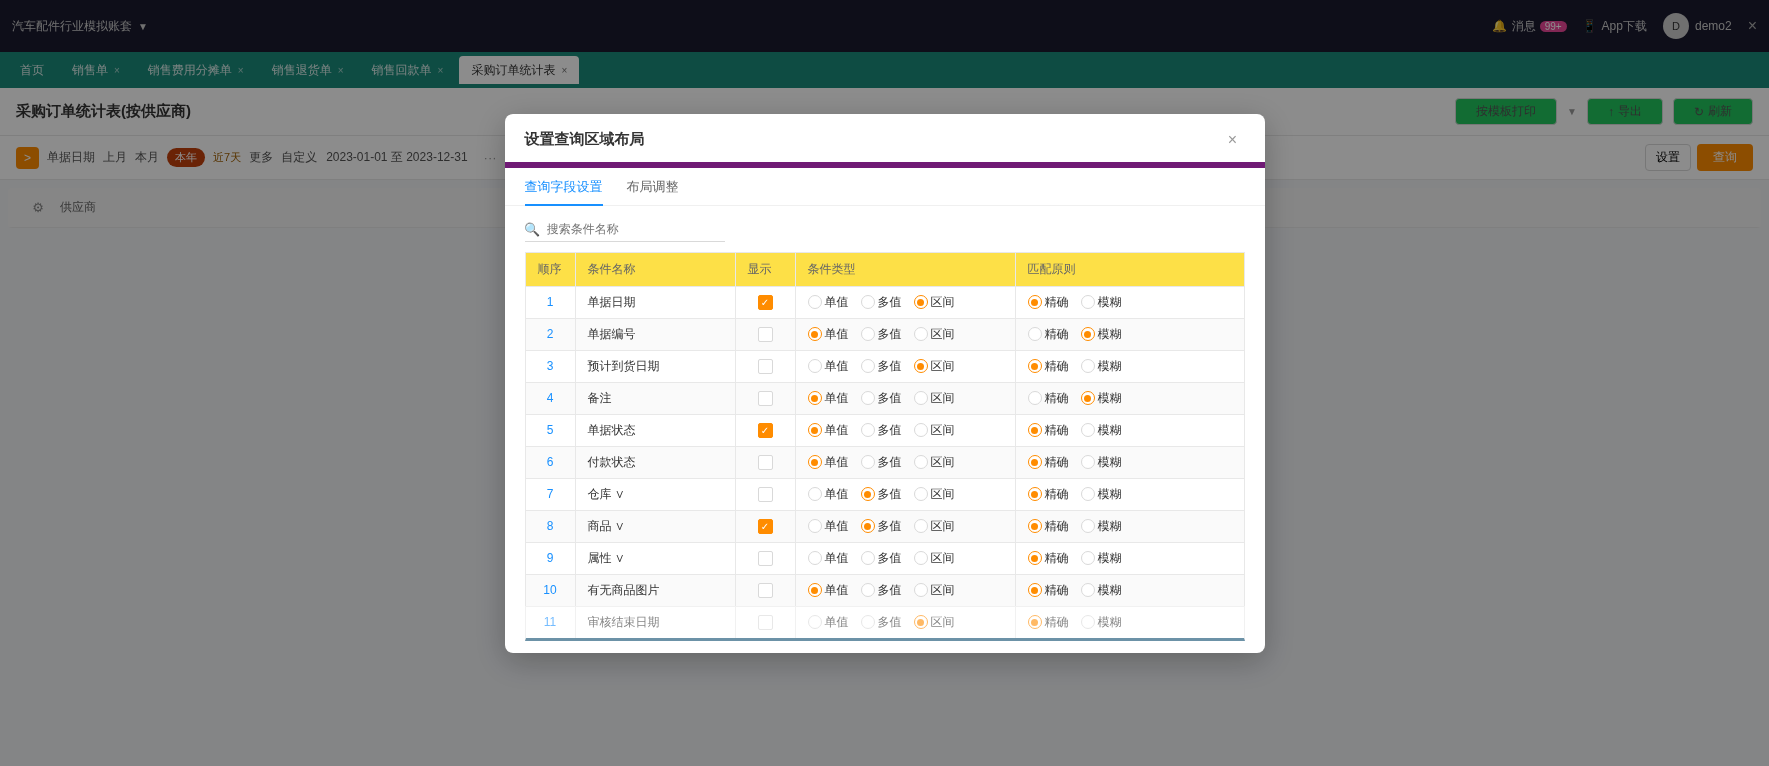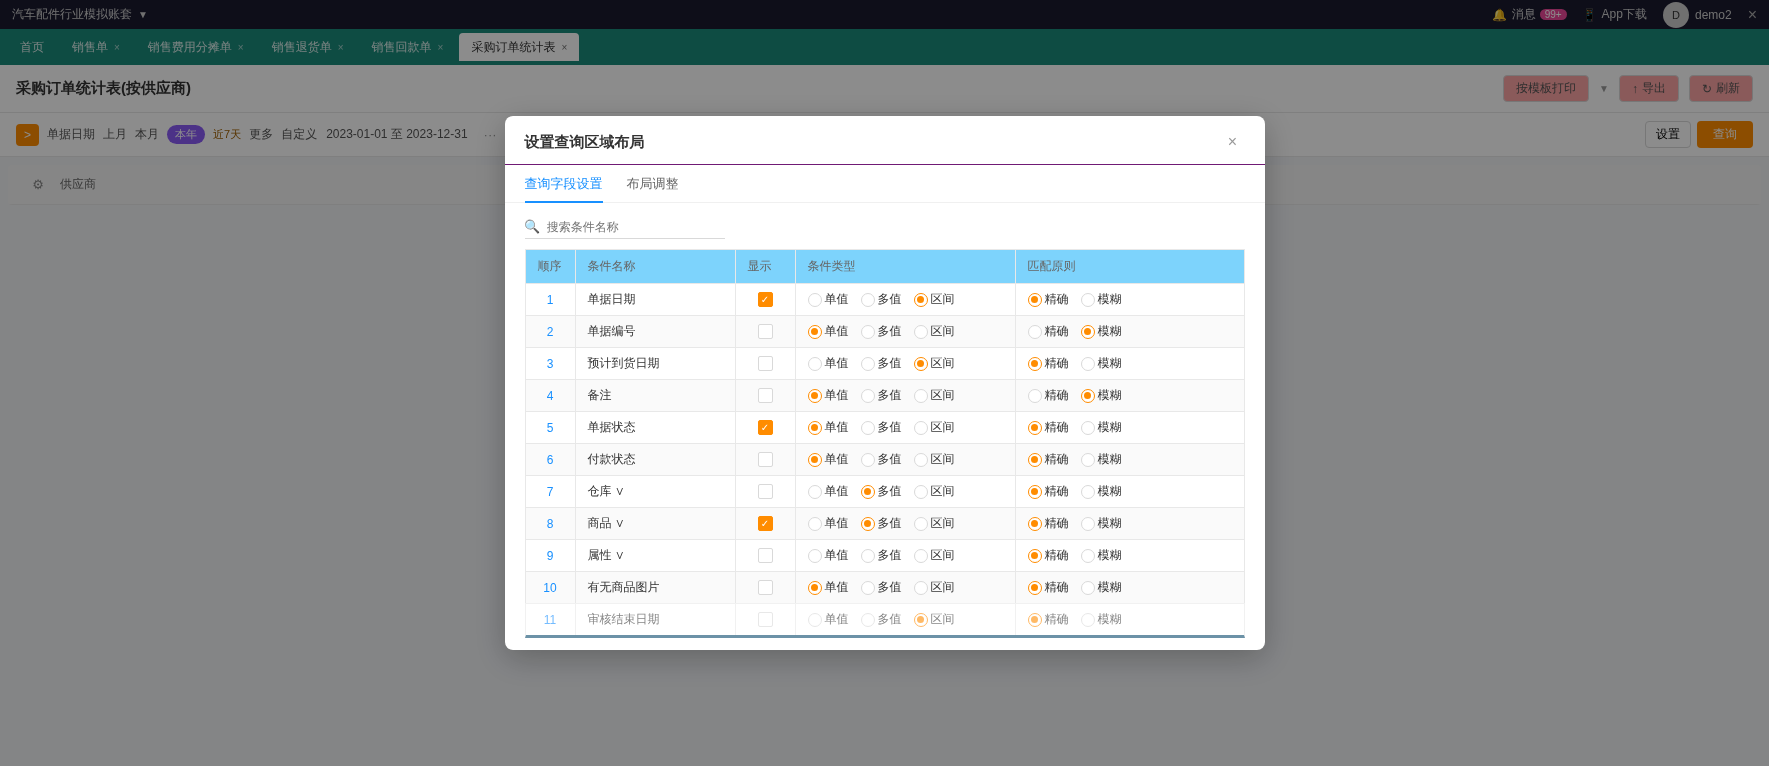--- a/index.html
+++ b/index.html
@@ -1,20 +1,20 @@
 <!DOCTYPE html>
 <html><head>
   <meta charset="utf-8">
   <style>
     * { box-sizing: border-box; margin: 0; padding: 0; }
     body { font-family: 'Microsoft YaHei', Arial, sans-serif; font-size: 13px; background: #f0f2f5; color: #333; overflow: hidden; }
 
     
     .top-nav {
-      height: 29px;
+      height: 52px;
       background: #1a1a2e;
       display: flex;
       align-items: center;
       justify-content: space-between;
       padding: 12px 12px;
       color: #fff;
     }
     .top-nav-left { font-size: 12px; color: #ccc; display: flex; align-items: center; gap: 6px; }
     .top-nav-right { display: flex; align-items: center; gap: 16px; font-size: 12px; color: #ccc; }
     .badge { background: #ec4899; color: #fff; border-radius: 8px; padding: 0 5px; font-size: 10px; }
@@ -50,35 +50,35 @@
       height: 48px;
       background: #fff;
       display: flex;
       align-items: center;
       justify-content: space-between;
       padding: 0 16px;
       border-bottom: 1px solid #e8e8e8;
     }
     .page-title { font-size: 15px; font-weight: 600; color: #333; }
     .header-actions { display: flex; align-items: center; gap: 10px; }
-    .btn-header { padding: 4px 12px; border: 1px solid #d9d9d9; border-radius: 4px; background: #fca5a5; cursor: pointer; font-size: 12px; color: #555; display: flex; align-items: center; gap: 4px; }
+    .btn-header { padding: 4px 20px; border: 1px solid #d9d9d9; border-radius: 4px; background: #22c55e; cursor: pointer; font-size: 12px; color: #555; display: flex; align-items: center; gap: 4px; }
 
     
     .filter-bar {
       background: #fff;
       padding: 8px 16px;
       display: flex;
       align-items: center;
       gap: 8px;
       border-bottom: 1px solid #e8e8e8;
       position: relative;
     }
     .filter-btn-orange { background: #ff8c00; color: #fff; border: none; border-radius: 4px; padding: 4px 8px; font-size: 12px; cursor: pointer; }
     .filter-label { font-size: 12px; color: #555; }
-    .filter-tag { background: #8b5cf6; color: #fff; border-radius: 10px; padding: 2px 8px; font-size: 11px; }
+    .filter-tag { background: #c2410c; color: #fff; border-radius: 10px; padding: 2px 8px; font-size: 11px; }
     .filter-date { font-size: 12px; color: #555; }
     .filter-right { margin-left: auto; display: flex; gap: 6px; }
     .btn-set { padding: 4px 10px; border: 1px solid #d9d9d9; border-radius: 4px; background: #fff; font-size: 12px; cursor: pointer; text-align: center; }
     .btn-query { padding: 4px 16px; background: #ff8c00; color: #fff; border: none; border-radius: 4px; font-size: 12px; cursor: pointer; }
 
     
     .table-area {
       background: #fff;
       margin: 8px;
       border-radius: 4px;
@@ -113,21 +113,21 @@
       max-height: 680px;
       display: flex;
       flex-direction: column;
       box-shadow: 0 8px 32px rgba(0,0,0,0.25);
     }
     .dialog-header {
       display: flex;
       align-items: center;
       justify-content: space-between;
       padding: 14px 20px 10px;
-      border-bottom: 1px solid #701a75;
+      border-bottom: 6px solid #701a75;
     }
     .dialog-title { font-size: 15px; font-weight: 600; color: #333; }
     .dialog-close { width: 24px; height: 24px; display: flex; align-items: center; justify-content: center; cursor: pointer; color: #999; font-size: 16px; border-radius: 4px; }
 
     .dialog-tabs {
       display: flex;
       padding: 0 20px;
       border-bottom: 1px solid #f0f0f0;
       gap: 24px;
     }
@@ -153,21 +153,21 @@
       width: 200px;
     }
     .search-icon { color: #999; margin-right: 6px; font-size: 13px; }
     .search-input { border: none; outline: none; font-size: 12px; color: #333; width: 100%; background: transparent; }
 
     
     .settings-table { flex: 1; overflow-y: auto; }
     .settings-table-header {
       display: grid;
       grid-template-columns: 50px 160px 60px 220px 220px;
-      background: #7dd3fc;
+      background: #fde047;
       border: 1px solid #e8e8e8;
       border-bottom: none;
     }
     .settings-th {
       padding: 8px 12px;
       font-size: 12px;
       color: #666;
       font-weight: 500;
       border-right: 1px solid #e8e8e8;
     }

